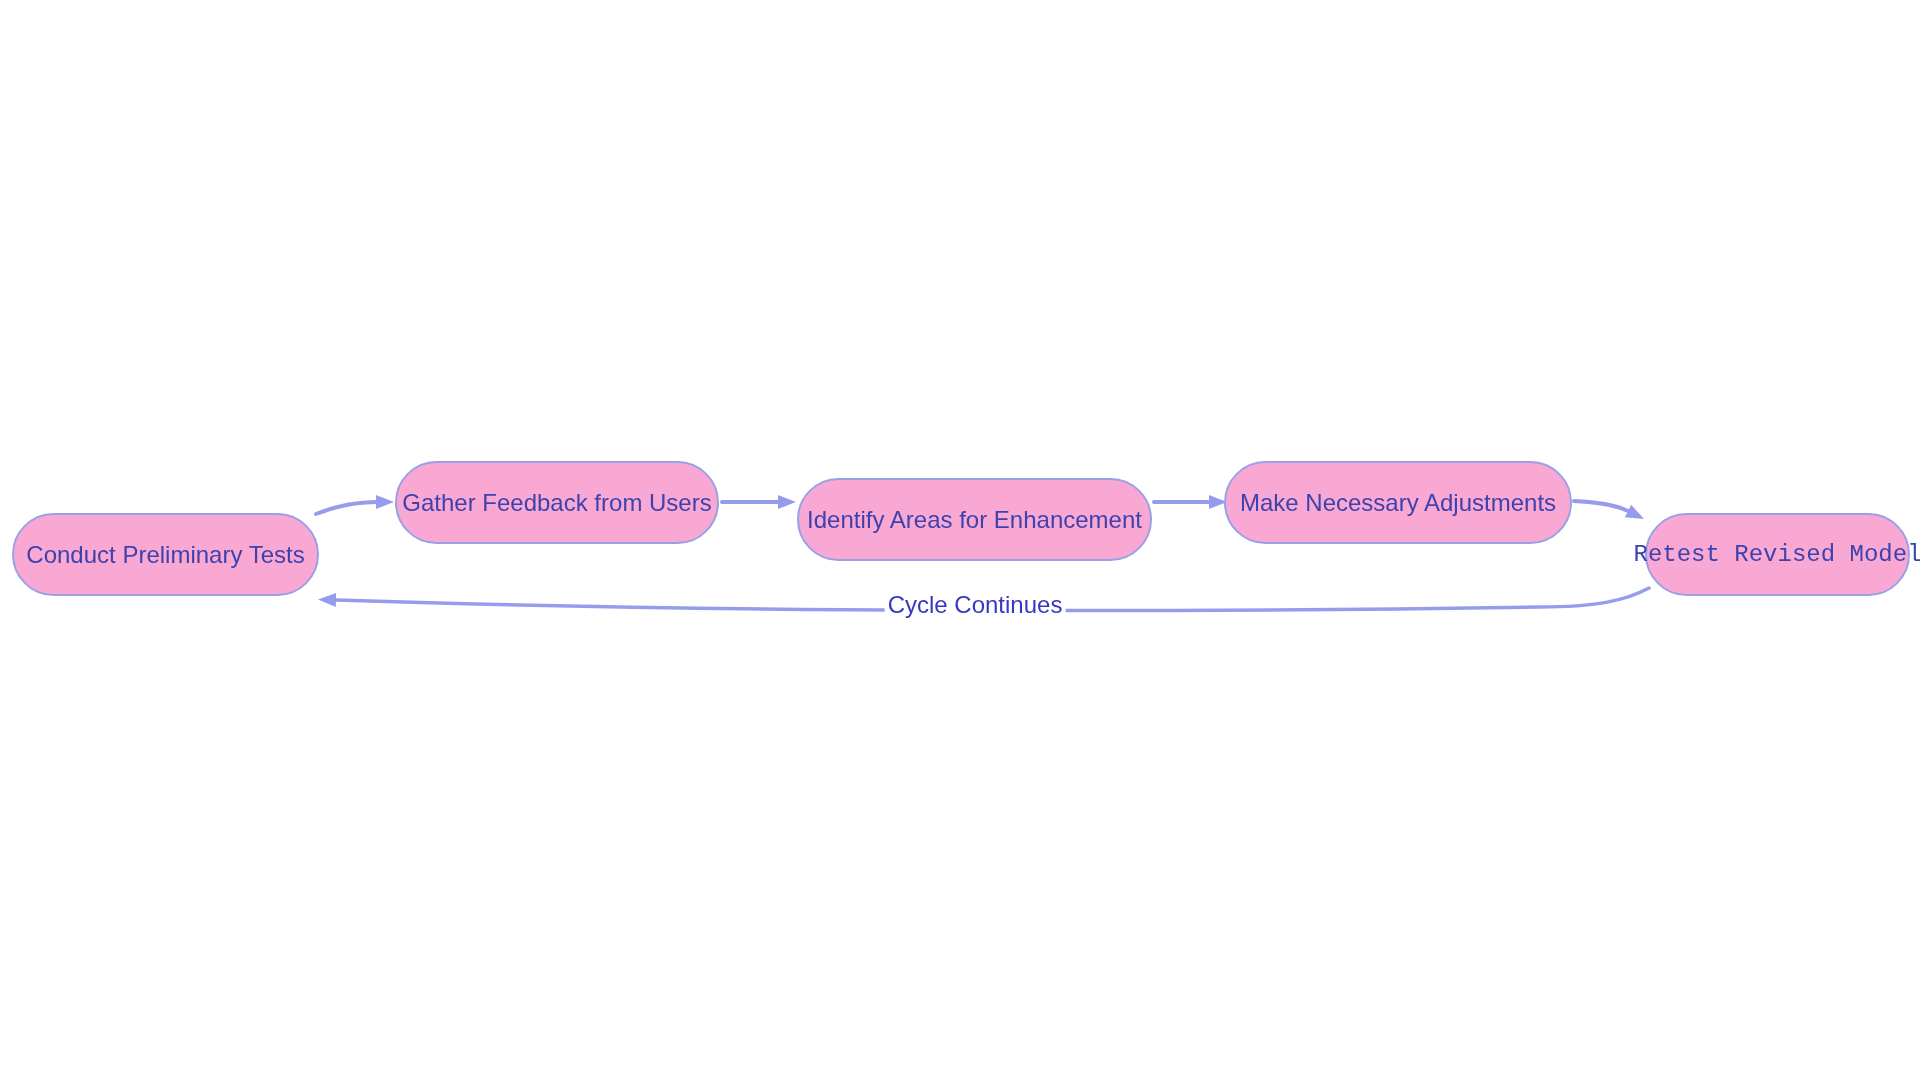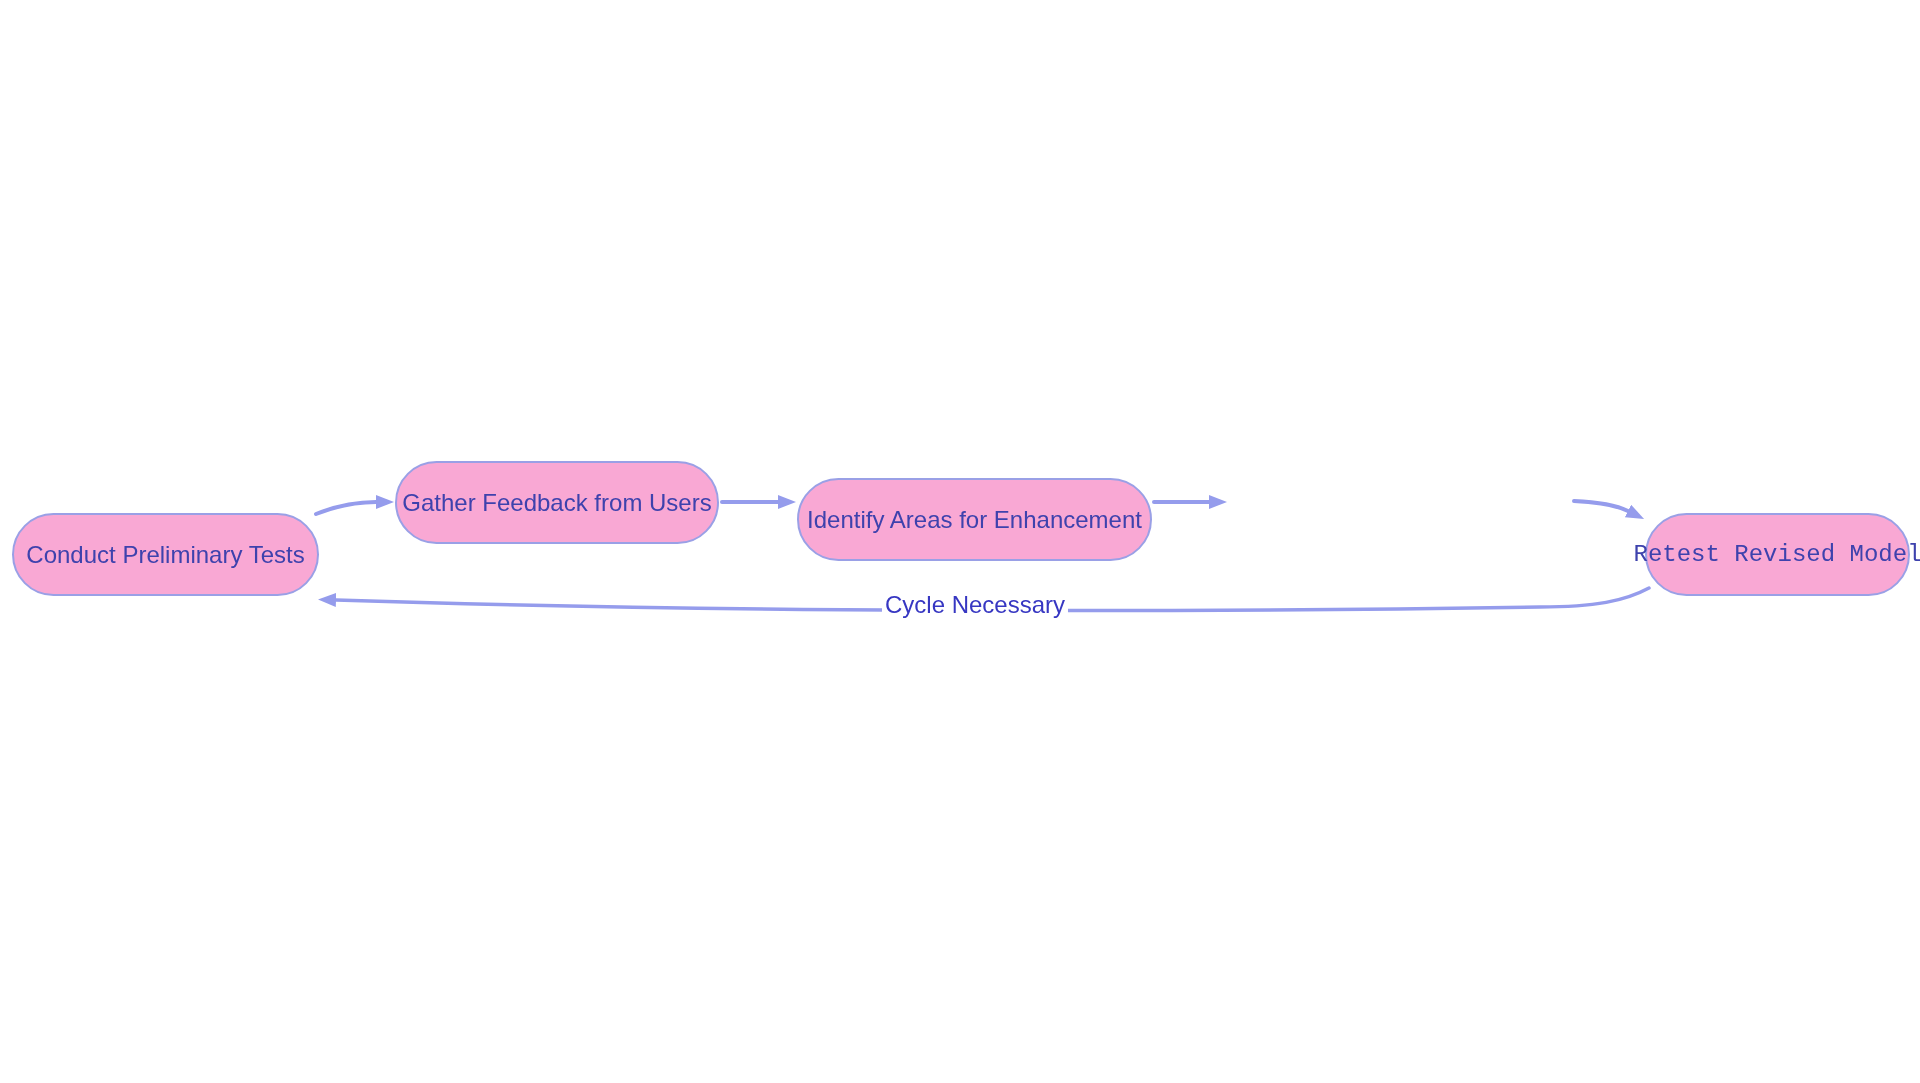--- a/index.html
+++ b/index.html
@@ -82,20 +82,23 @@
   </div>
 
   <div class="node node-gather">
     <span>Gather Feedback from Users</span>
   </div>
 
   <div class="node node-identify">
     <span>Identify Areas for Enhancement</span>
   </div>
 
+  <div class="node node-adjust">
+    <span>Make Necessary Adjustments</span>
+  </div>
 
   <div class="node node-retest">
     <span>Retest Revised Model</span>
   </div>
 
-  <div class="edge-label">Cycle Necessary</div>
+  <div class="edge-label">Cycle Continues</div>
 
 </div>
 
 </body></html>

